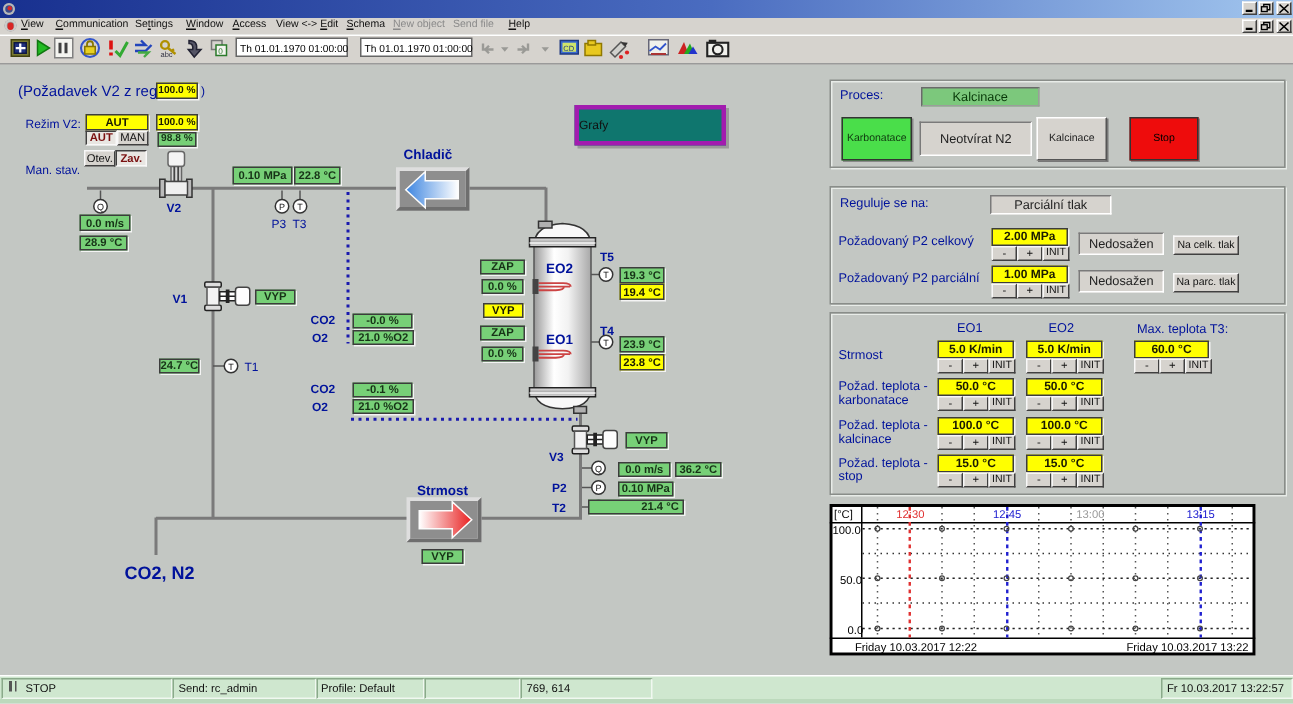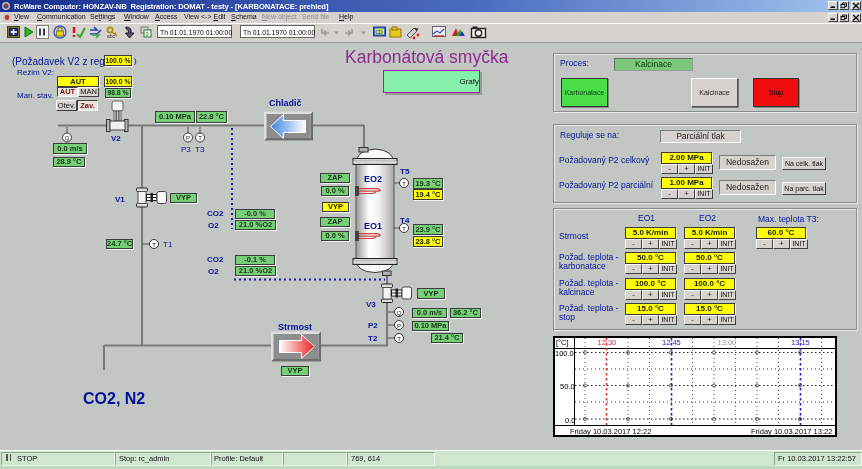--- a/index.html
+++ b/index.html
@@ -155,27 +155,27 @@
   <rect x="271" y="331.5" width="50" height="30" fill="#dedede"></rect>
   <path d="M321 331.5 V361.5 H271 L273.5 359 H318.5 V334 Z" fill="#6e6e6e"></path>
   <rect x="273.5" y="334" width="45" height="25" fill="#8e8e8e"></rect>
   <path d="M314.5 346.5 L301.5 334.5 V340.5 H279.5 V352.5 H301.5 V358.5 Z" fill="url(#barrow)" stroke="#fcfcfc" stroke-width="1"></path>
 </g>
 </svg>
 
 <div class="lbl" style="left:12px;top:56.5px;font-size:10px;">(Požadavek V2 z regulace:</div>
 <div class="lbl" style="left:134px;top:56px;">)</div>
 <div class="vy" style="left:104px;top:55px;width:26px;height:9px;font-size:6.8px;">100.0 %</div>
-<div class="lbl" style="left:17px;top:68px;">Režim V2:</div>
+<div class="lbl" style="left:17px;top:78px;">Režim V2:</div>
 <div class="vy" style="left:57px;top:76px;width:40px;height:9px;">AUT</div>
 <div class="btn pr" style="left:57px;top:87px;width:19px;height:8px;line-height:8px;">AUT</div>
 <div class="btn" style="left:78px;top:87px;width:19px;height:8px;line-height:8px;">MAN</div>
 <div class="vy" style="left:104px;top:76px;width:26px;height:9px;font-size:6.8px;">100.0 %</div>
 <div class="vg" style="left:105px;top:88px;width:24px;height:8px;line-height:8px;font-size:6.8px;">98.8 %</div>
-<div class="lbl" style="left:17px;top:91px;">Man. stav.</div>
+<div class="lbl" style="left:17px;top:109px;">Man. stav.</div>
 <div class="btn" style="left:56px;top:100px;width:19px;height:9px;line-height:9px;">Otev.</div>
 <div class="btn pr" style="left:77px;top:100px;width:19px;height:9px;line-height:9px;">Zav.</div>
 <div class="vg" style="left:155px;top:111px;width:38px;height:10px;line-height:10px;">0.10 MPa</div>
 <div class="vg" style="left:196px;top:111px;width:29px;height:10px;line-height:10px;">22.8 °C</div>
 <div class="vg" style="left:53px;top:143px;width:32px;height:9px;">0.0 m/s</div>
 <div class="vg" style="left:53px;top:157px;width:30px;height:8px;line-height:8px;">28.9 °C</div>
 <div class="lblb" style="left:111px;top:134px;">V2</div>
 <div class="lbl" style="left:181px;top:145px;">P3</div>
 <div class="lbl" style="left:195px;top:145px;">T3</div>
 <div class="lblb" style="left:115px;top:195px;">V1</div>
@@ -186,21 +186,21 @@
 <div class="lblb" style="left:208px;top:221px;">O2</div>
 <div class="vg" style="left:235px;top:209px;width:38px;height:8px;line-height:8px;">-0.0 %</div>
 <div class="vg" style="left:235px;top:220px;width:39px;height:8px;line-height:8px;">21.0 %O2</div>
 <div class="lblb" style="left:207px;top:255px;">CO2</div>
 <div class="lblb" style="left:208px;top:267px;">O2</div>
 <div class="vg" style="left:235px;top:255px;width:38px;height:8px;line-height:8px;">-0.1 %</div>
 <div class="vg" style="left:235px;top:266px;width:39px;height:8px;line-height:8px;">21.0 %O2</div>
 <div class="lblb" style="left:269px;top:99px;font-size:9px;">Chladič</div>
 <div class="lblb" style="left:278px;top:323px;font-size:9px;">Strmost</div>
 <div class="vg" style="left:281px;top:366px;width:26px;height:8px;line-height:8px;">VYP</div>
-<div class="lblb" style="left:83px;top:378px;font-size:16px;margin-top:16px;">CO2, N2</div>
+<div class="lblb" style="left:83px;top:378px;font-size:12px;">CO2, N2</div>
 
 <div class="vg" style="left:320px;top:173px;width:28px;height:8px;line-height:8px;">ZAP</div>
 <div class="vg" style="left:321px;top:186px;width:26px;height:8px;line-height:8px;">0.0 %</div>
 <div class="vy" style="left:322px;top:202px;width:25px;height:8px;line-height:8px;">VYP</div>
 <div class="vg" style="left:320px;top:217px;width:28px;height:8px;line-height:8px;">ZAP</div>
 <div class="vg" style="left:321px;top:231px;width:26px;height:8px;line-height:8px;">0.0 %</div>
 <div class="lblb" style="left:364px;top:175px;font-size:9px;">EO2</div>
 <div class="lblb" style="left:364px;top:222px;font-size:9px;">EO1</div>
 <div class="lblb" style="left:400px;top:167px;">T5</div>
 <div class="vg" style="left:413px;top:178px;width:28px;height:9px;">19.3 °C</div>
@@ -208,29 +208,29 @@
 <div class="lblb" style="left:400px;top:216px;">T4</div>
 <div class="vg" style="left:413px;top:224px;width:28px;height:9px;">23.9 °C</div>
 <div class="vy" style="left:413px;top:236px;width:28px;height:9px;">23.8 °C</div>
 <div class="lblb" style="left:366px;top:300px;">V3</div>
 <div class="vg" style="left:417px;top:288px;width:26px;height:9px;">VYP</div>
 <div class="vg" style="left:412px;top:308px;width:33px;height:8px;line-height:8px;">0.0 m/s</div>
 <div class="vg" style="left:450px;top:308px;width:29px;height:8px;line-height:8px;">36.2 °C</div>
 <div class="lblb" style="left:368px;top:321px;">P2</div>
 <div class="vg" style="left:412px;top:321px;width:35px;height:8px;line-height:8px;">0.10 MPa</div>
 <div class="lblb" style="left:368px;top:334px;">T2</div>
-<div class="vg" style="left:431px;top:333px;width:30px;height:8px;line-height:8px;">21.4 °C</div>
-
-<div class="abs" style="left:345px;top:47px;font-size:17.5px;color:#8e2a8e;white-space:nowrap;">Karbonátová smyčka</div>
-<div class="abs" style="left:383px;top:70px;width:95px;height:21px;background:#86efac;border:1px solid #a21caf;box-shadow:2px 2px 0 #9a9a9a;font-size:8px;color:#111;text-align:right;line-height:21px;">Grafy</div>
+<div class="vg" style="left:392px;top:333px;width:30px;height:8px;line-height:8px;padding-left:32px;">21.4 °C</div>
+
+<div class="abs" style="left:383px;top:70px;width:95px;height:21px;background:#0f766e;border:3px solid #a21caf;box-shadow:2px 2px 0 #9a9a9a;font-size:8px;color:#111;text-align:left;line-height:21px;">Grafy</div>
 
 <div class="grp" style="left:553px;top:53px;width:302px;height:57px;"></div>
 <div class="lbl" style="left:560px;top:59px;font-size:8.5px;">Proces:</div>
 <div class="abs" style="left:614px;top:58px;width:77px;height:11px;background:#7cc87c;border:1px solid #9a9e9a;border-top-color:#6a6a6a;border-left-color:#6a6a6a;font-size:8.5px;color:#073807;text-align:center;line-height:11px;">Kalcinace</div>
 <div class="abs" style="left:561px;top:78px;width:45px;height:27px;background:#4ade4a;border:1px solid #333;box-shadow:1px 1px 0 #888;font-size:7px;color:#103810;text-align:center;line-height:27px;">Karbonatace</div>
+<div class="sunk" style="left:613px;top:81px;width:73px;height:21px;font-size:8.5px;color:#222;line-height:21px;">Neotvírat N2</div>
 <div class="abs" style="left:691px;top:78px;width:45px;height:27px;background:#d6d3ce;border:1px solid #555;border-top-color:#fff;border-left-color:#fff;box-shadow:1px 1px 0 #777;font-size:7px;color:#222;text-align:center;line-height:27px;">Kalcinace</div>
 <div class="abs" style="left:753px;top:78px;width:44px;height:27px;background:#ee0c0c;border:1px solid #333;box-shadow:1px 1px 0 #888;font-size:7px;color:#000;text-align:center;line-height:27px;">Stop</div>
 
 <div class="grp" style="left:553px;top:124px;width:302px;height:77px;"></div>
 <div class="lbl" style="left:560px;top:131px;font-size:8.5px;">Reguluje se na:</div>
 <div class="sunk" style="left:660px;top:130px;width:79px;height:11px;font-size:8.5px;color:#222;line-height:11px;">Parciální tlak</div>
 <div class="lbl" style="left:559px;top:156px;font-size:8.5px;">Požadovaný P2 celkový</div>
 <div class="vy" style="left:661px;top:152px;width:49px;height:10px;line-height:10px;font-size:8px;">2.00 MPa</div>
 <div class="btn" style="left:661px;top:164px;width:15px;height:8px;line-height:7px;">-</div>
 <div class="btn" style="left:678px;top:164px;width:15px;height:8px;line-height:7px;">+</div>
@@ -353,21 +353,20 @@
     <text x="238" y="9" fill="#2020d0">13:15</text>
     <text x="2" y="20">100.0</text>
     <text x="7" y="53">50.0</text>
     <text x="12" y="86.5">0.0</text>
     <text x="17" y="98">Friday 10.03.2017 12:22</text>
     <text x="198" y="98">Friday 10.03.2017 13:22</text>
   </g>
 </svg>
 
 <div class="abs" style="left:0;top:0;width:862px;height:11.5px;background:linear-gradient(to right,#18308f 0%,#4a6cc0 55%,#a2c6ee 100%);"></div>
-<div class="abs" style="left:14px;top:1.5px;font-size:7.6px;font-weight:bold;color:#fff;letter-spacing:-0.1px;white-space:nowrap;">RcWare Computer: HONZAV-NB&nbsp; Registration: DOMAT - testy - [KARBONATACE: prehled]</div>
 <div class="abs" style="left:2px;top:1.5px;width:8px;height:8px;border-radius:50%;background:#3a4a8a;box-shadow:inset 0 0 0 1.5px #b8b8b8;"></div>
 <div class="abs" style="left:4.5px;top:4px;width:3px;height:3px;border-radius:50%;background:#d92525;"></div>
 
 <div class="abs" style="left:828px;top:1px;width:33px;height:9px;">
   <div style="position:absolute;left:0;width:10px;height:9px;background:#d6d3ce;border:1px solid #fff;border-right-color:#404040;border-bottom-color:#404040;box-sizing:border-box;"></div>
   <div style="position:absolute;left:11px;width:10px;height:9px;background:#d6d3ce;border:1px solid #fff;border-right-color:#404040;border-bottom-color:#404040;box-sizing:border-box;"></div>
   <div style="position:absolute;left:23px;width:10px;height:9px;background:#d6d3ce;border:1px solid #fff;border-right-color:#404040;border-bottom-color:#404040;box-sizing:border-box;"></div>
   <svg style="position:absolute;left:0;top:0" width="33" height="9" viewBox="0 0 33 9">
     <rect x="2.5" y="5.5" width="4.5" height="1.5" fill="#000"></rect>
     <g fill="none" stroke="#000" stroke-width="0.9">
@@ -471,18 +470,18 @@
 <div class="abs" style="left:0;top:452px;width:862px;height:13px;font-size:7.5px;color:#111;">
   <div style="position:absolute;left:1px;top:0;width:112px;height:12px;border:1px solid #8aaa8a;border-bottom-color:#f0f8f0;border-right-color:#f0f8f0;"></div>
   <div style="position:absolute;left:115px;top:0;width:94px;height:12px;border:1px solid #8aaa8a;border-bottom-color:#f0f8f0;border-right-color:#f0f8f0;"></div>
   <div style="position:absolute;left:211px;top:0;width:70px;height:12px;border:1px solid #8aaa8a;border-bottom-color:#f0f8f0;border-right-color:#f0f8f0;"></div>
   <div style="position:absolute;left:283px;top:0;width:62px;height:12px;border:1px solid #8aaa8a;border-bottom-color:#f0f8f0;border-right-color:#f0f8f0;"></div>
   <div style="position:absolute;left:347px;top:0;width:86px;height:12px;border:1px solid #8aaa8a;border-bottom-color:#f0f8f0;border-right-color:#f0f8f0;"></div>
   <div style="position:absolute;left:774px;top:0;width:86px;height:12px;border:1px solid #8aaa8a;border-bottom-color:#f0f8f0;border-right-color:#f0f8f0;"></div>
   <div style="position:absolute;left:6px;top:2px;width:1.8px;height:7px;background:#555;"></div>
   <div style="position:absolute;left:9.5px;top:2px;width:1.8px;height:7px;background:#555;"></div>
   <span style="position:absolute;left:17px;top:1.5px;">STOP</span>
-  <span style="position:absolute;left:119px;top:1.5px;">Stop: rc_admin</span>
+  <span style="position:absolute;left:119px;top:1.5px;">Send: rc_admin</span>
   <span style="position:absolute;left:214px;top:1.5px;">Profile: Default</span>
   <span style="position:absolute;left:351px;top:1.5px;">769, 614</span>
   <span style="position:absolute;left:778px;top:1.5px;">Fr 10.03.2017 13:22:57</span>
 </div>
 
 </div>
 </body></html>

